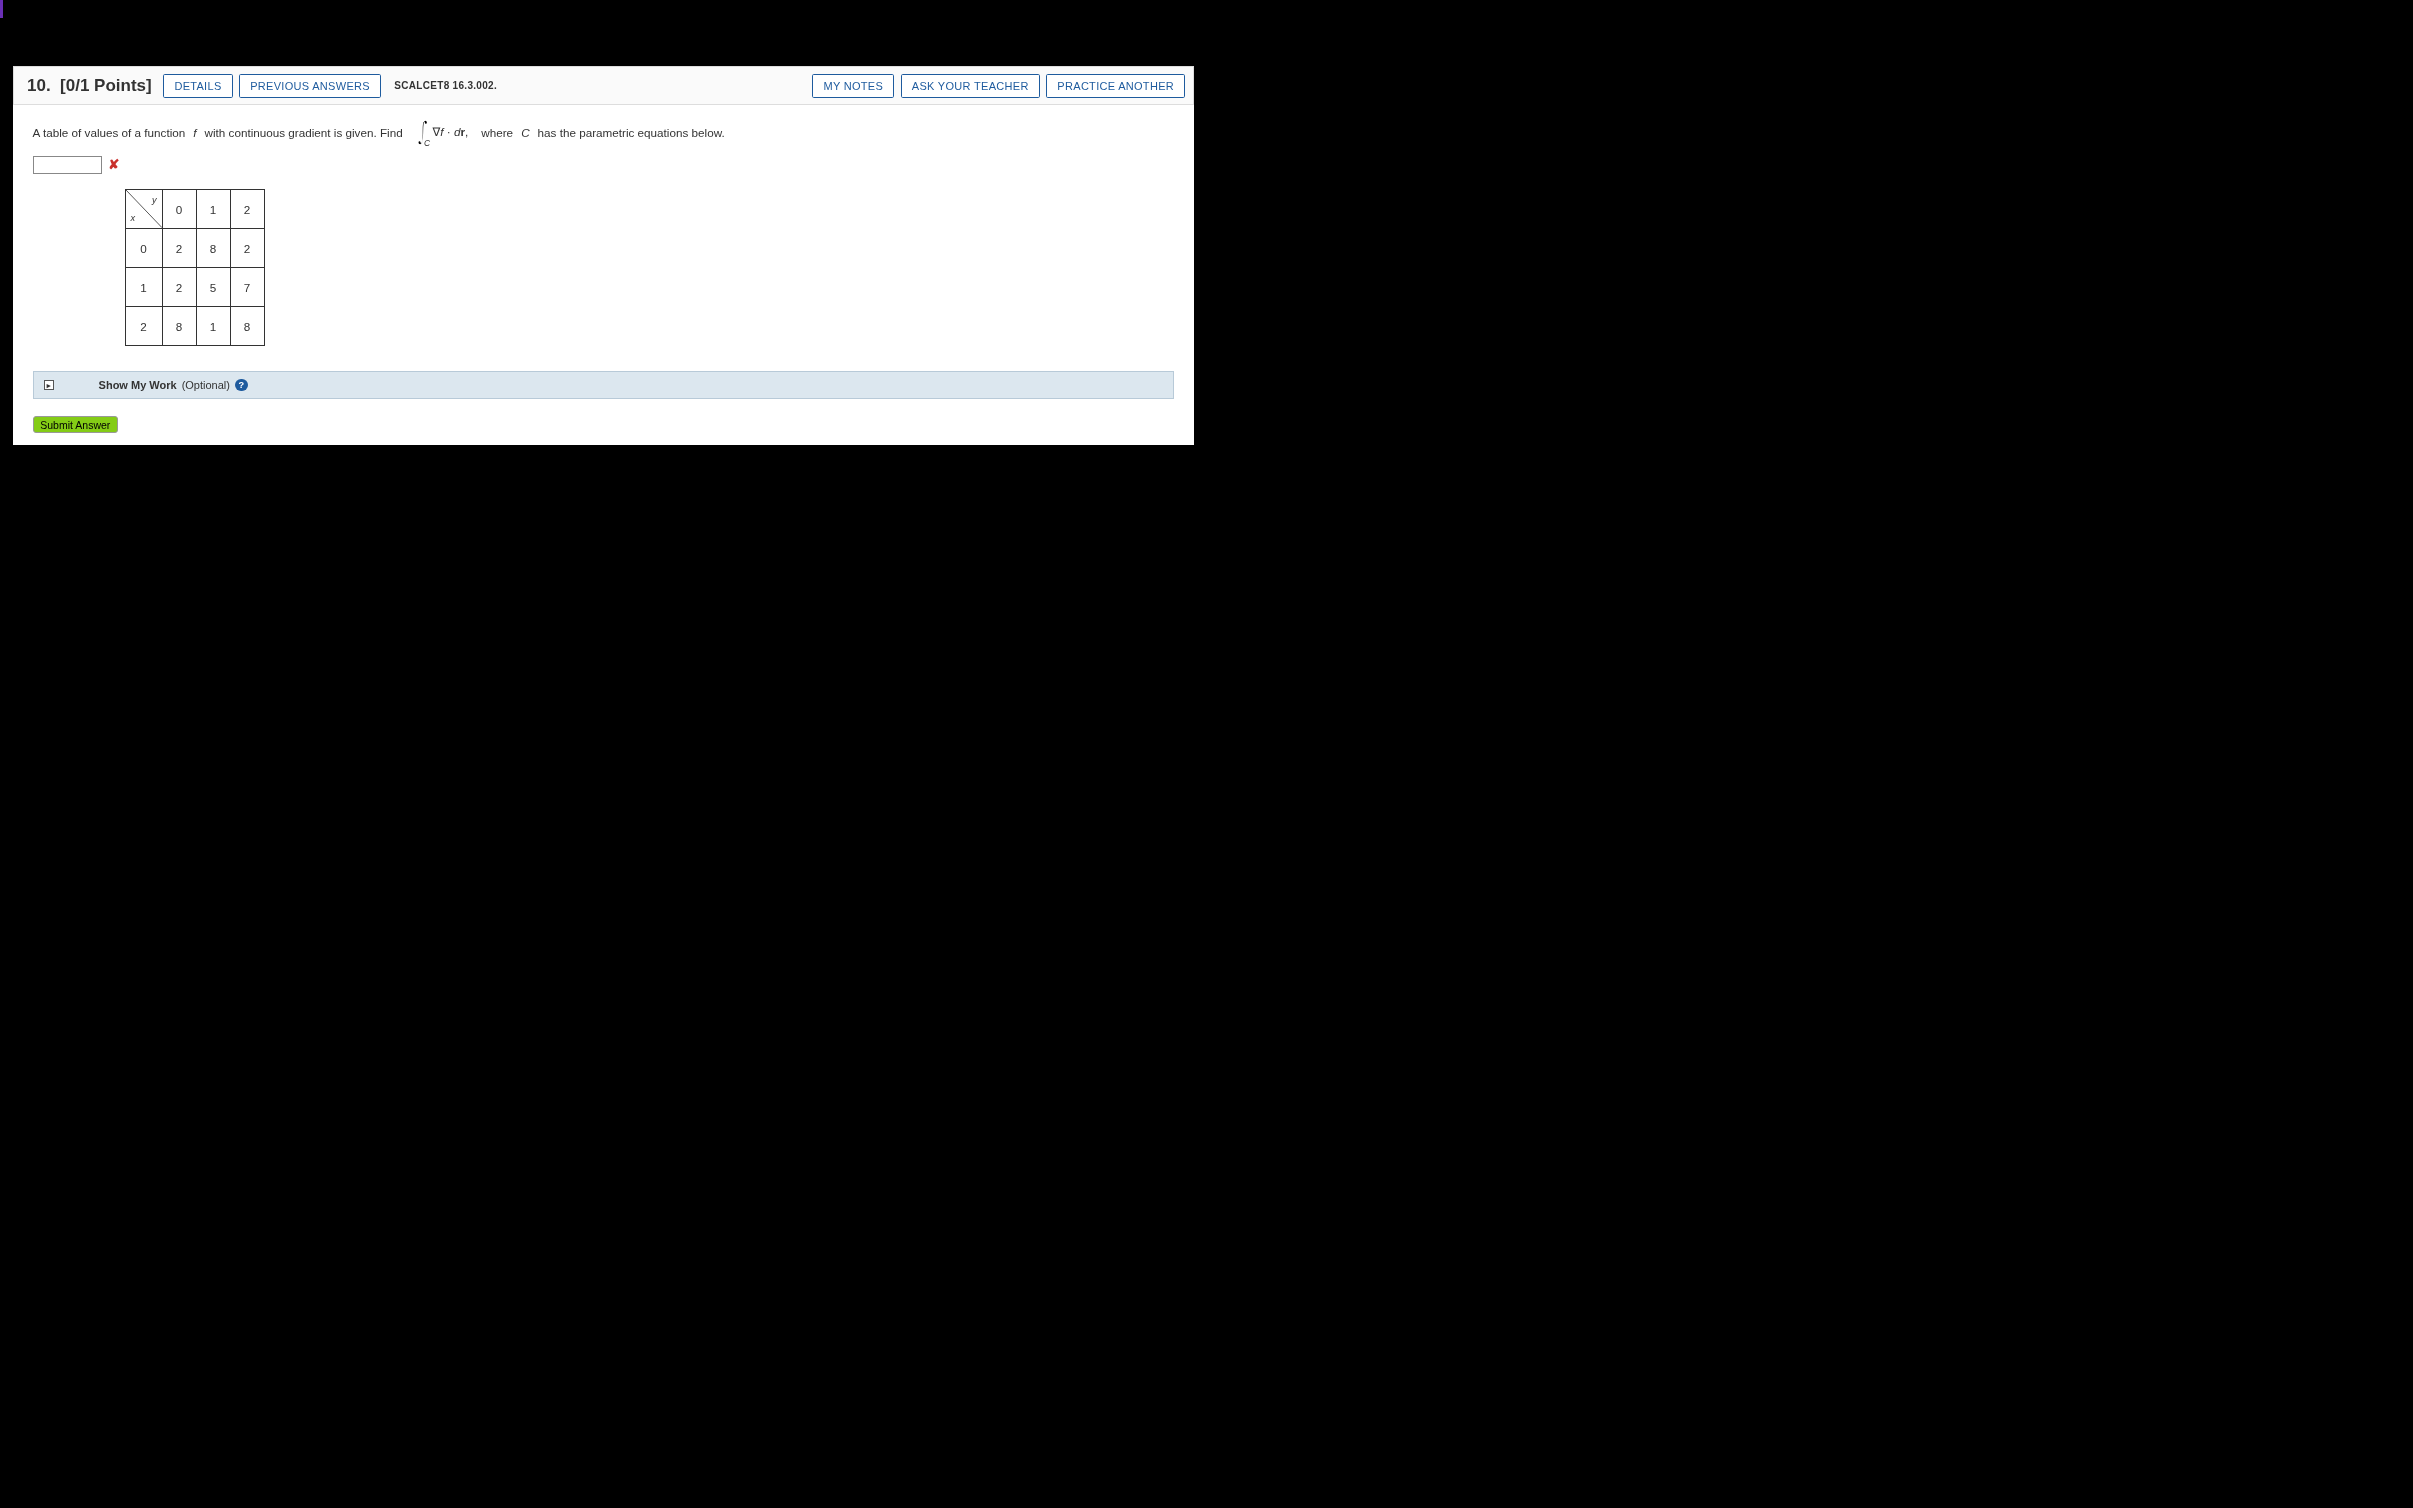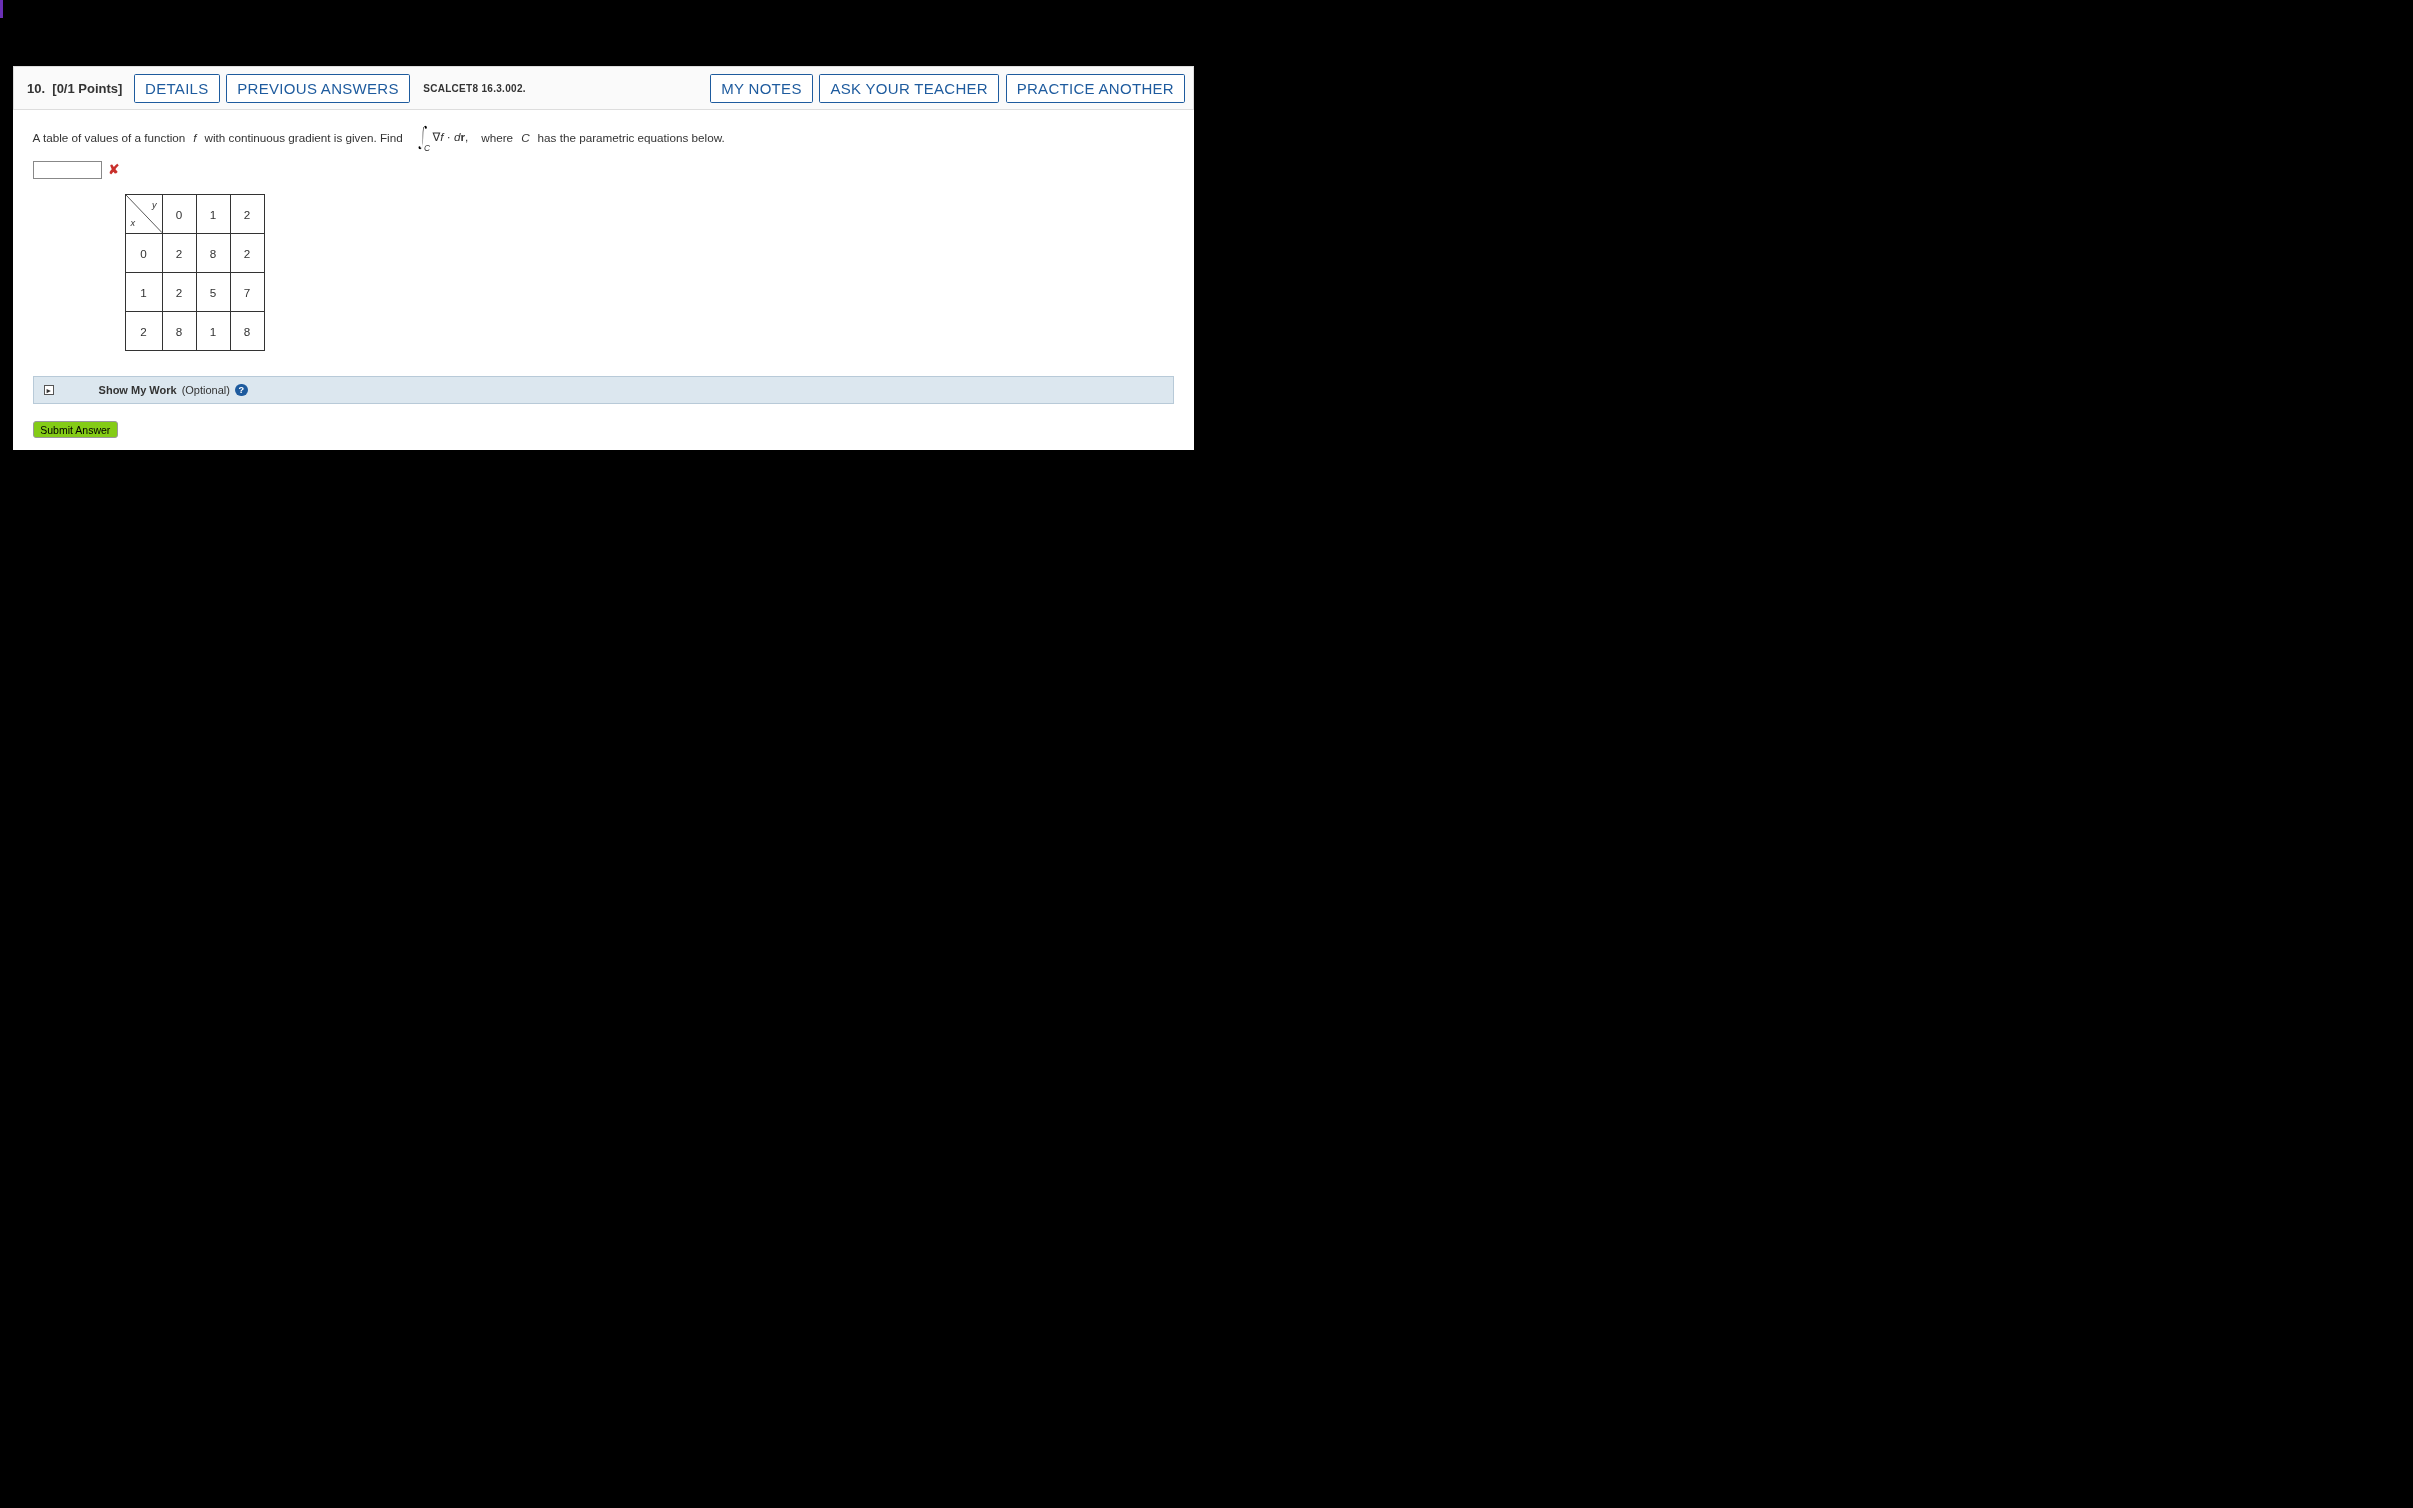--- a/index.html
+++ b/index.html
@@ -33,30 +33,30 @@
     .question-header {
       display: flex;
       align-items: center;
       padding: 6.7px 8.4px;
       border: 0.8px solid #ddd;
       background: #fafafa;
       gap: 6.7px;
     }
     .question-number {
       font-weight: bold;
-      font-size: 13px;
+      font-size: 17px;
       color: #333;
       padding: 0 5px;
     }
     .hdr-btn {
       border: 1.3px solid #1e5b9e;
       background: #fff;
       color: #1e5b9e;
       padding: 5px 10px;
-      font-size: 15px;
+      font-size: 11px;
       font-weight: 500;
       cursor: pointer;
       border-radius: 1.7px;
       letter-spacing: 0.3px;
     }
     .spacer { flex: 1; }
     .source-label {
       font-weight: bold;
       font-size: 10px;
       letter-spacing: 0.3px;

